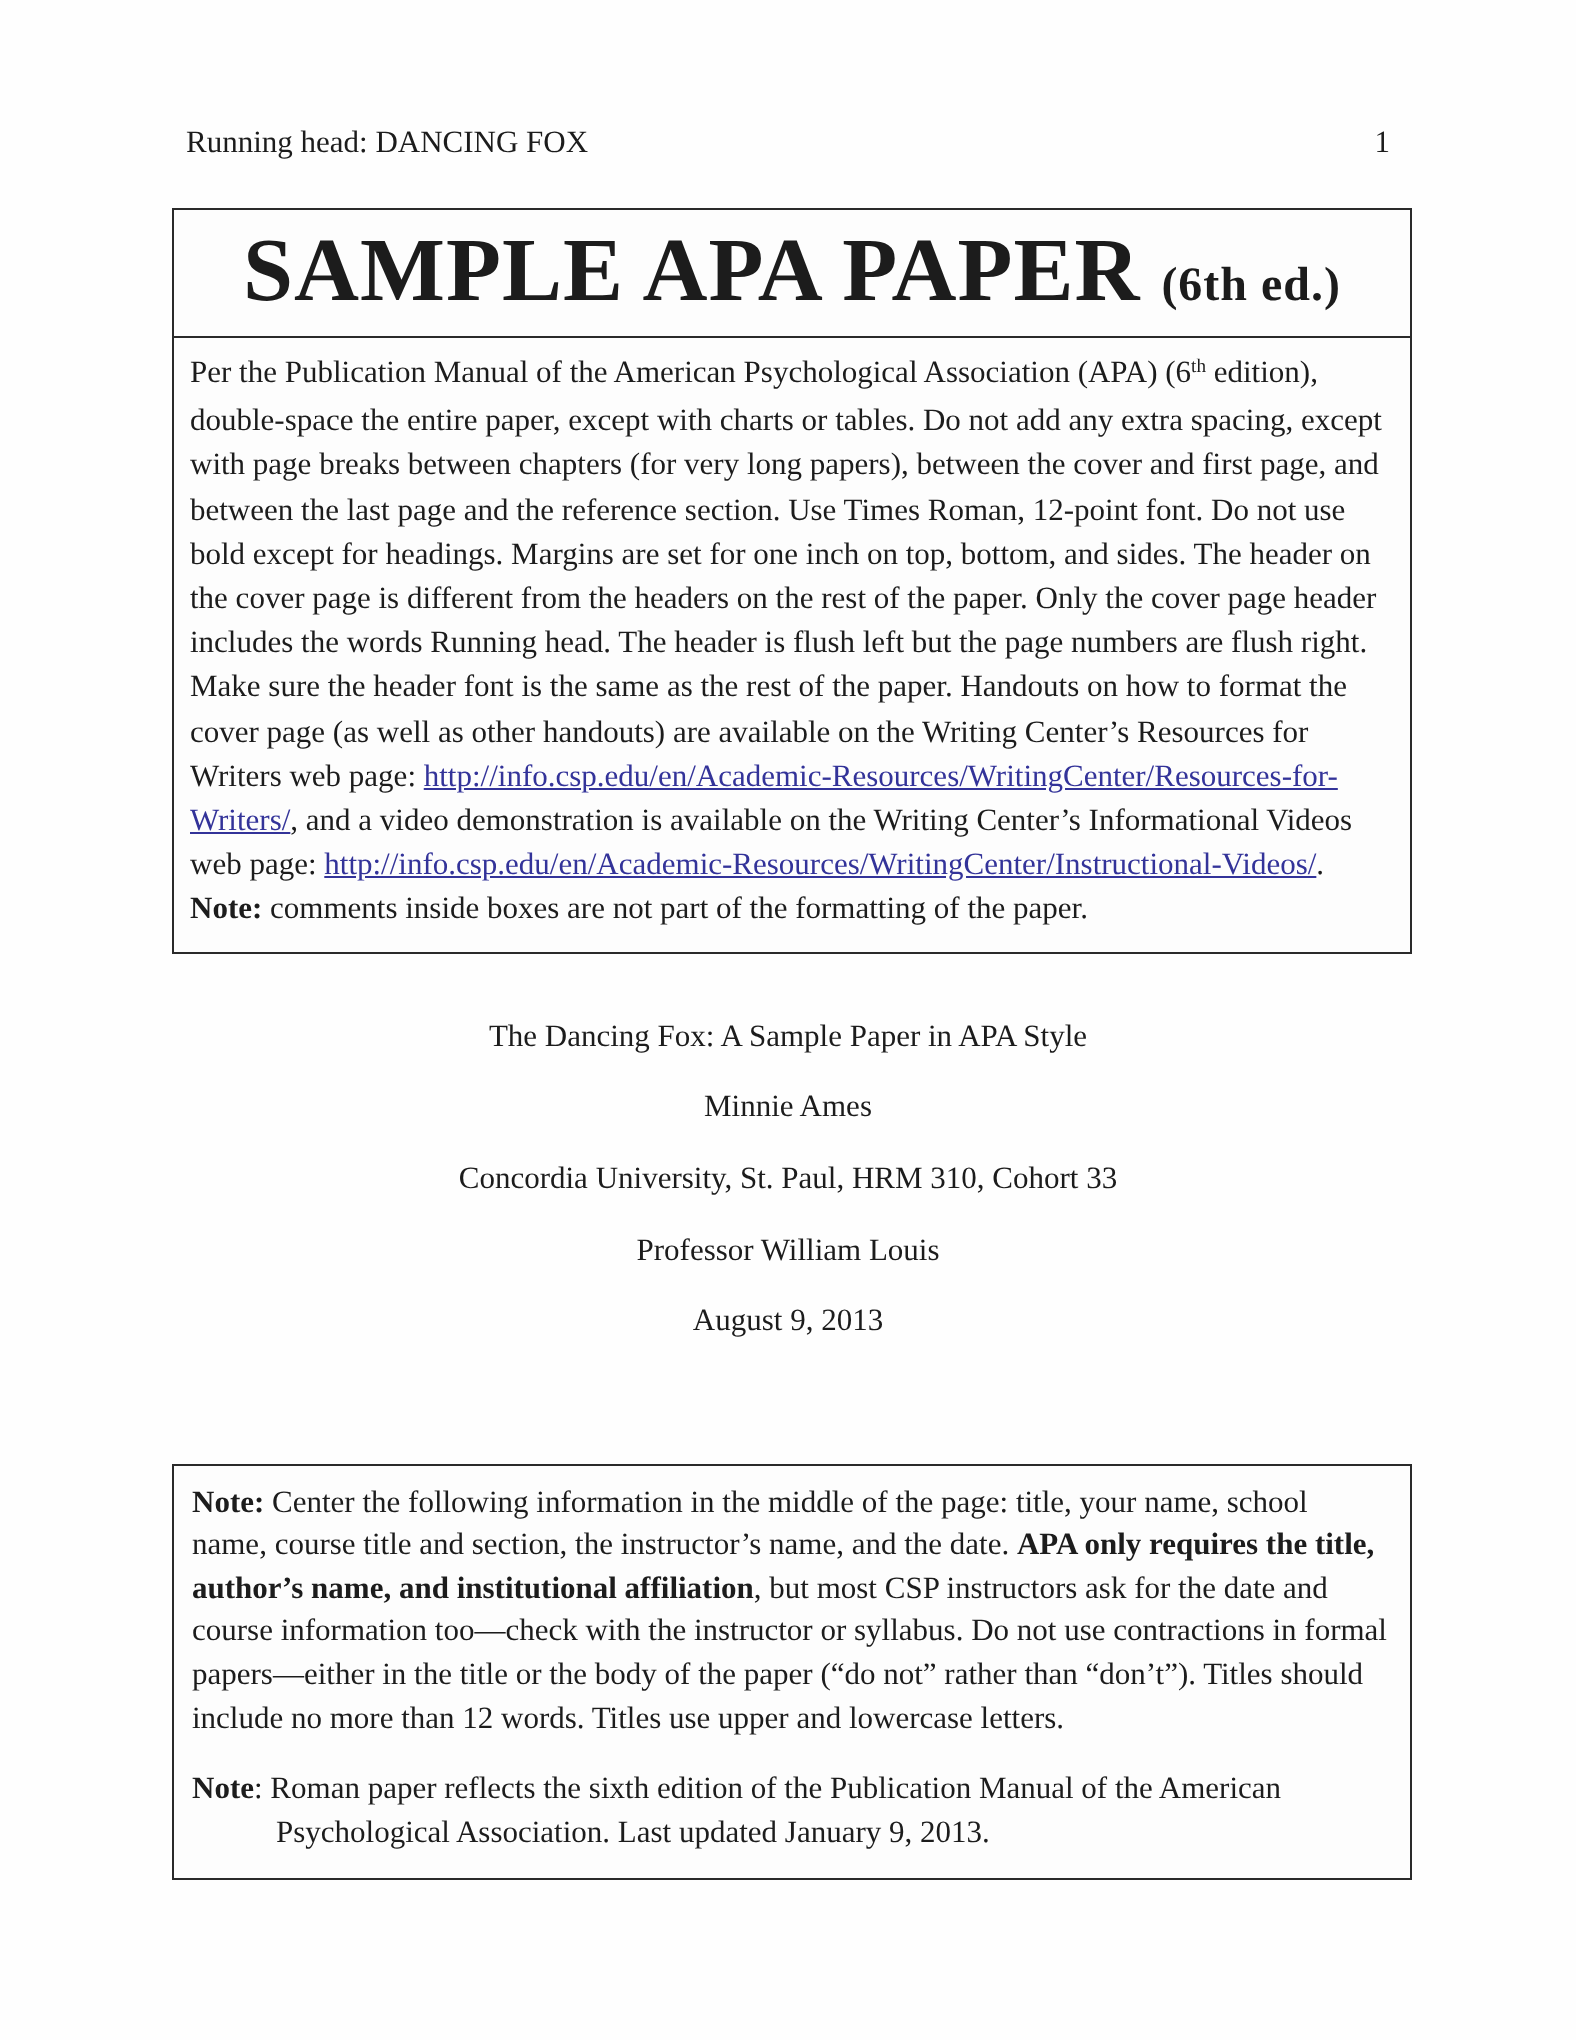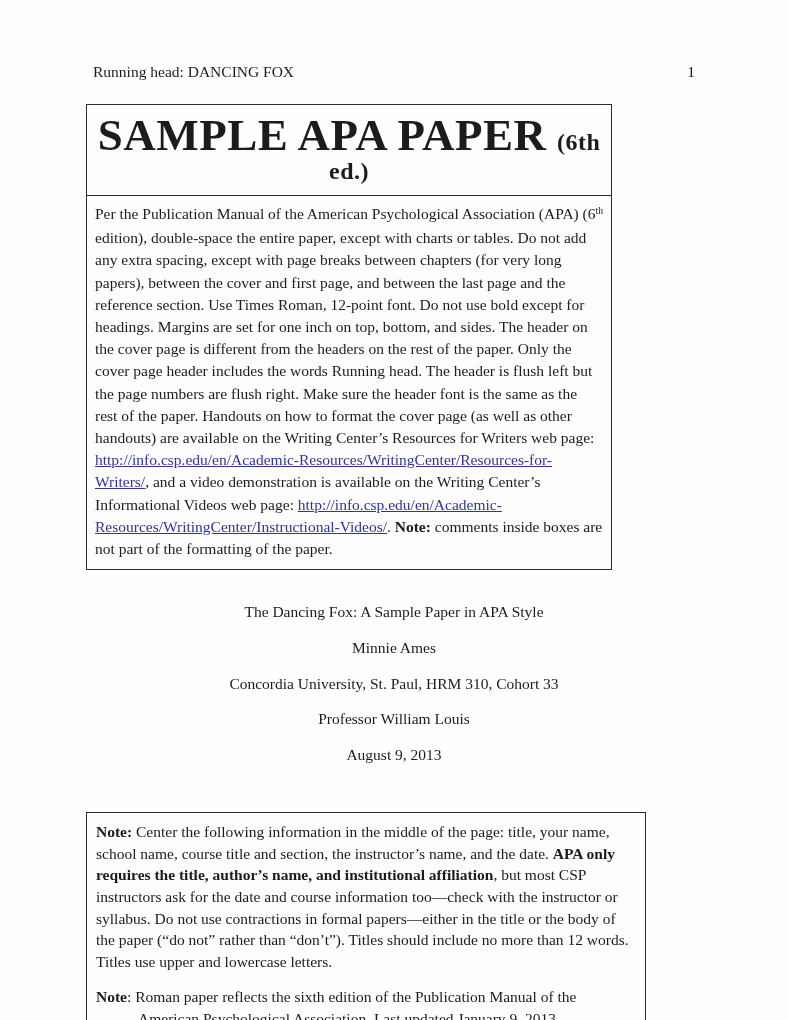--- a/index.html
+++ b/index.html
@@ -17,21 +17,21 @@
   .header-row {
     display: flex;
     justify-content: space-between;
     align-items: baseline;
     margin: 0 93px;
     padding-top: 63px;
     font-size: 15.5px;
     gap: 46px;
   }
   .boxes {
-    width: 526px;
+    width: 620px;
     margin: 23px 0 0 86px;
     border: 1.6px solid #2a2a2a;
     box-sizing: border-box;
     background: #fdfdfd;
   }
   .title-section {
     border-bottom: 1.6px solid #2a2a2a;
     text-align: center;
     padding: 8px 6px 10px 6px;
   }
@@ -59,22 +59,22 @@
   a.seg-link { color: #333399; text-decoration: underline; cursor: pointer; }
   .title-block {
     margin-top: 31px;
     text-align: center;
   }
   .title-block p {
     margin: 0 0 13.5px 0;
     line-height: 22.2px;
   }
   .note-box {
-    width: 560px;
-    margin: 46px 0 0 86px;
+    width: 620px;
+    margin: 59px 0 0 86px;
     border: 1.6px solid #2a2a2a;
     box-sizing: border-box;
     padding: 8px 10px 12px 9px;
     line-height: 21.6px;
     background: #fdfdfd;
   }
   .note-box .note-p1 { margin: 0; }
   .note-box .note-p2 {
     margin: 14px 0 0 0;
     padding-left: 42px;

